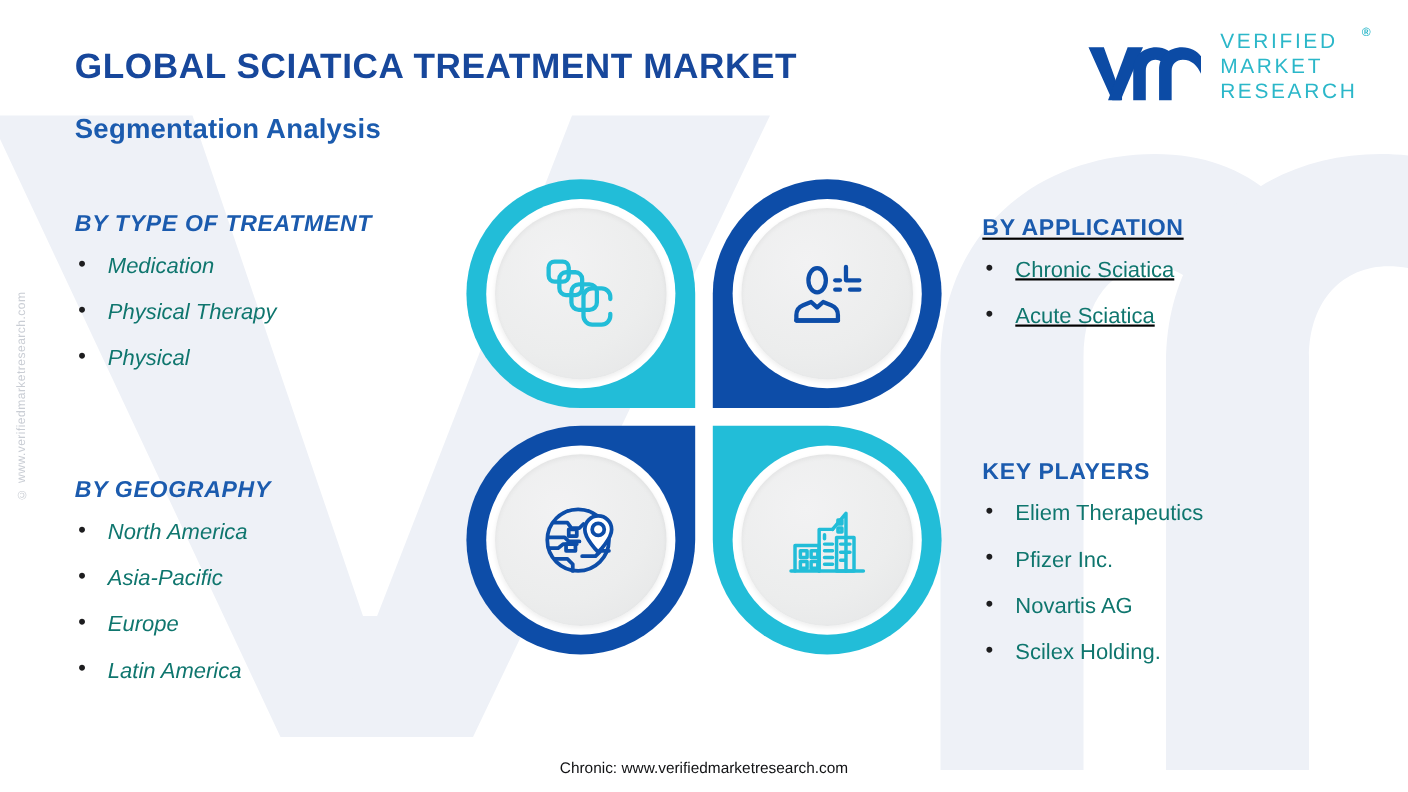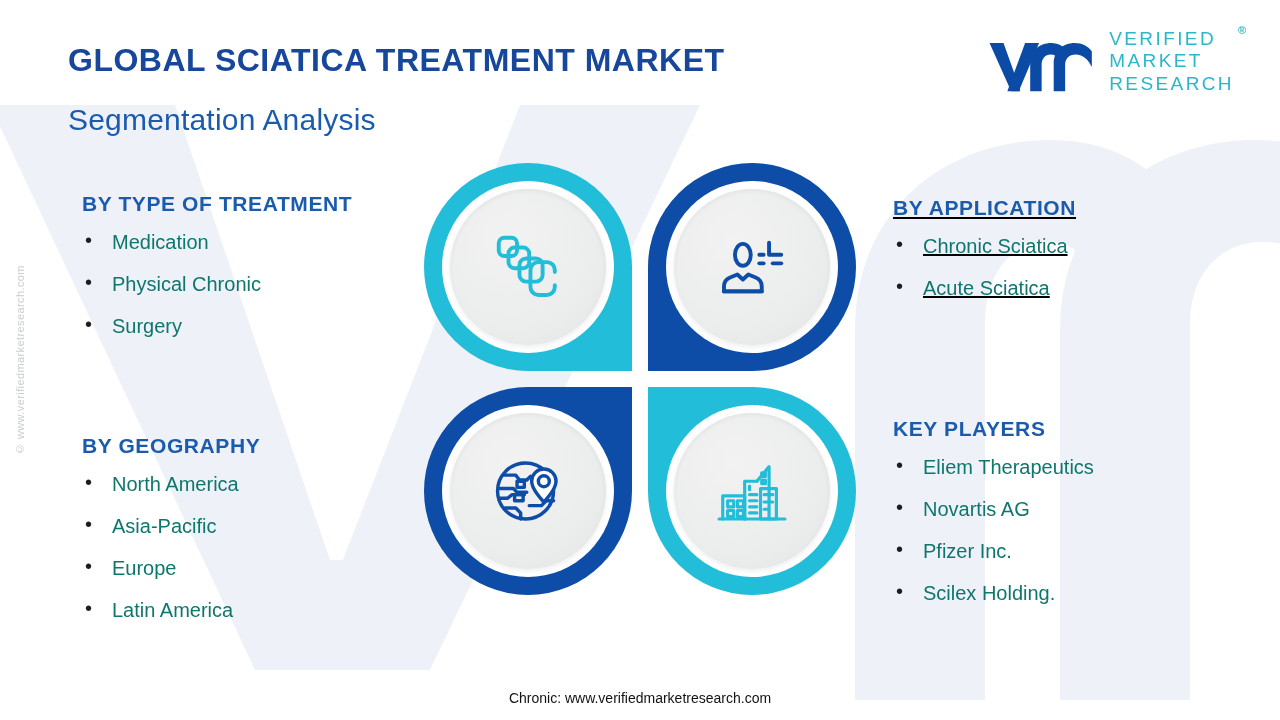--- a/index.html
+++ b/index.html
@@ -39,22 +39,22 @@
     font-weight: 700;
     letter-spacing: 0.5px;
     color: #17479B;
     white-space: nowrap;
     margin-top: 16px;
   }
 
   .page-subtitle {
     position: absolute;
     left: 68px; top: 103px;
-    font-size: 30px;
-    font-weight: 400;
+    font-size: 25px;
+    font-weight: 700;
     color: #1B5BAE;
     letter-spacing: 0.2px;
     white-space: nowrap;
   }
 
   
   .logo-block {
     position: absolute;
     right: 36px; top: 28px;
     display: flex;
@@ -87,21 +87,21 @@
     writing-mode: vertical-rl;
     font-size: 11px;
     color: #c9cdd4;
     letter-spacing: 0.4px;
     white-space: nowrap;
     z-index: 3;
   }
 
   
   .seg-block { position: absolute; z-index: 3; }
-  .seg-left  { left: 82px; width: 330px; }
+  .seg-left  { left: 68px; width: 330px; font-style: italic; }
   .seg-right { left: 893px; width: 350px; }
 
   .seg-tl { top: 192px; }
   .seg-bl { top: 434px; }
   .seg-tr { top: 196px; text-decoration: underline; }
   .seg-br { top: 417px; }
 
   .seg-heading {
     font-size: 21px;
     font-weight: 700;
@@ -235,22 +235,22 @@
       <div class="logo-line">RESEARCH</div>
     </div>
   </div>
 
   <div class="vertical-watermark">© www.verifiedmarketresearch.com</div>
 
   <div class="seg-block seg-left seg-tl">
     <div class="seg-heading">BY TYPE OF TREATMENT</div>
     <ul class="seg-list">
       <li class="seg-item">Medication</li>
-      <li class="seg-item">Physical Chronic</li>
-      <li class="seg-item">Surgery</li>
+      <li class="seg-item">Physical Therapy</li>
+      <li class="seg-item">Physical</li>
     </ul>
   </div>
 
   <div class="seg-block seg-left seg-bl">
     <div class="seg-heading">BY GEOGRAPHY</div>
     <ul class="seg-list">
       <li class="seg-item">North America</li>
       <li class="seg-item">Asia-Pacific</li>
       <li class="seg-item">Europe</li>
       <li class="seg-item">Latin America</li>
@@ -262,22 +262,22 @@
     <ul class="seg-list">
       <li class="seg-item">Chronic Sciatica</li>
       <li class="seg-item">Acute Sciatica</li>
     </ul>
   </div>
 
   <div class="seg-block seg-right seg-br">
     <div class="seg-heading">KEY PLAYERS</div>
     <ul class="seg-list">
       <li class="seg-item">Eliem Therapeutics</li>
+      <li class="seg-item">Pfizer Inc.</li>
       <li class="seg-item">Novartis AG</li>
-      <li class="seg-item">Pfizer Inc.</li>
       <li class="seg-item">Scilex Holding.</li>
     </ul>
   </div>
 
   <div class="pinwheel">
 
     <div class="quad q-tl">
       <div class="ring teal corner-br"></div>
       <div class="ring-inner-gap"></div>
       <div class="disc">

